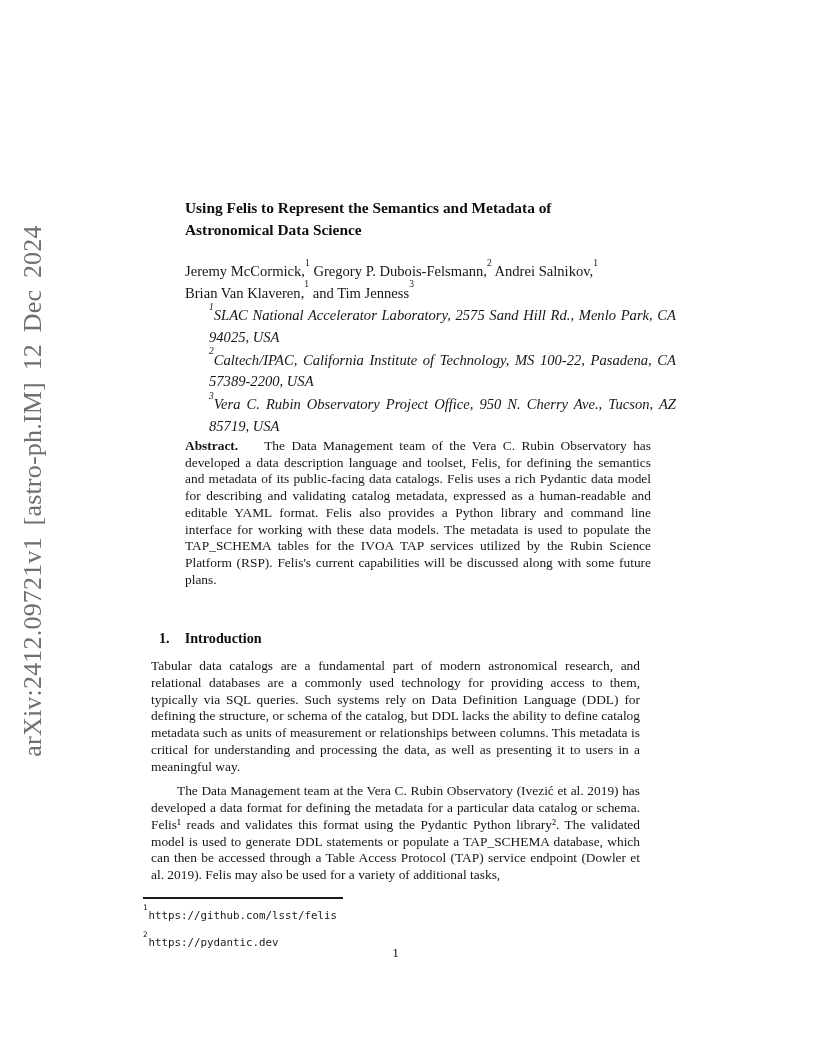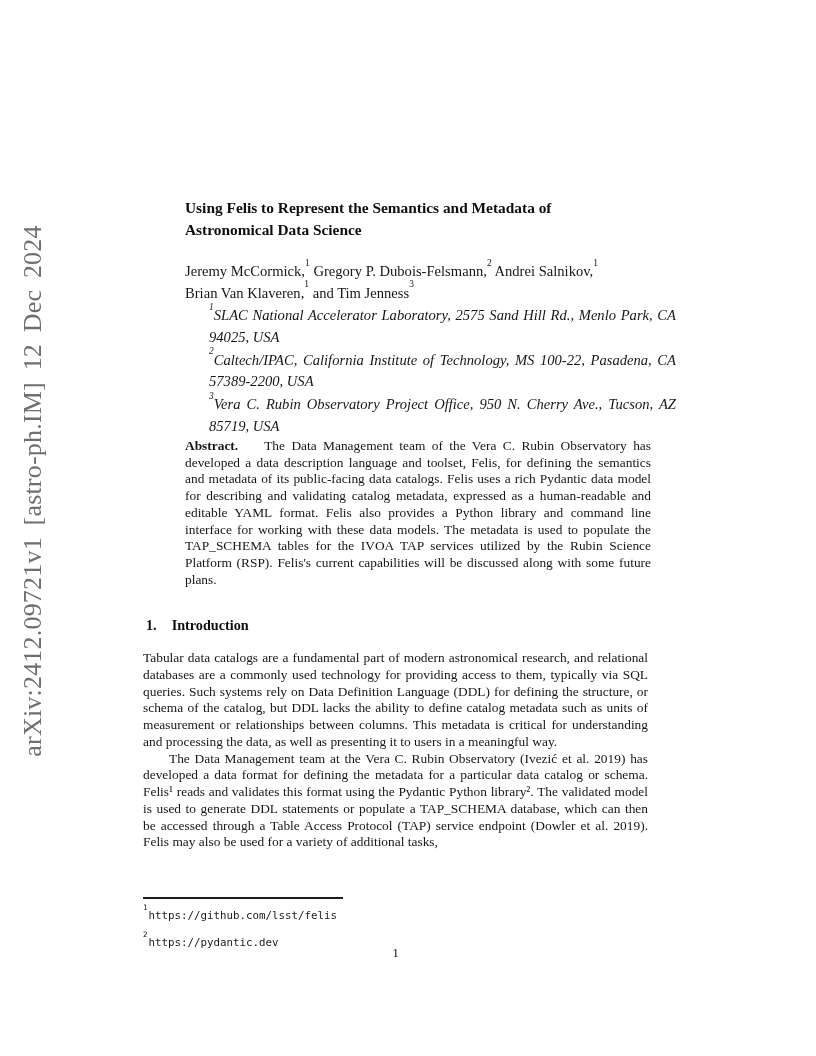--- a/index.html
+++ b/index.html
@@ -76,36 +76,36 @@
     text-align: justify;
   }
   .abstract-label {
     font-weight: bold;
     margin-right: 26px;
   }
   .section-heading {
     position: absolute;
     left: 143px;
     top: 614px;
-    margin: 3px;
+    margin: 16px;
     font-size: 14.2px;
     font-weight: bold;
     color: #0e0e0e;
   }
   .sec-title { margin-left: 15px; }
   .body-text {
     position: absolute;
     left: 143px;
     top: 650px;
     width: 505px;
     font-size: 13.4px;
     line-height: 16.75px;
     text-align: justify;
   }
-  .para { margin: 0; }
+  .para { margin: 8px; }
   .para.indent { text-indent: 26px; }
   .footnote-rule {
     position: absolute;
     left: 143px;
     top: 897px;
     width: 200px;
     height: 1.5px;
     background: #1c1c1c;
   }
   .footnotes {

